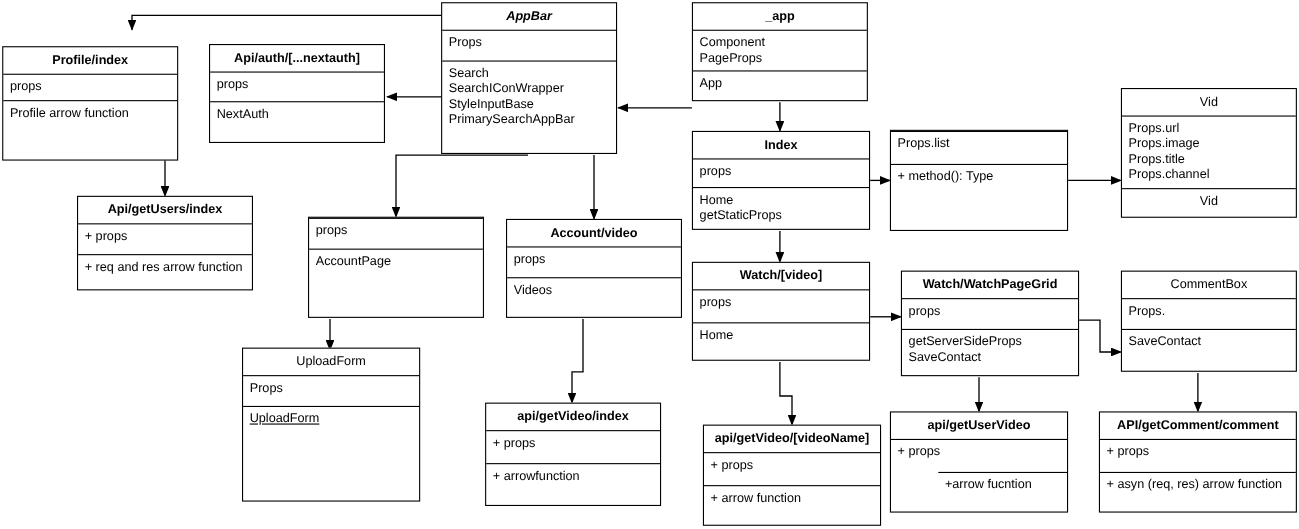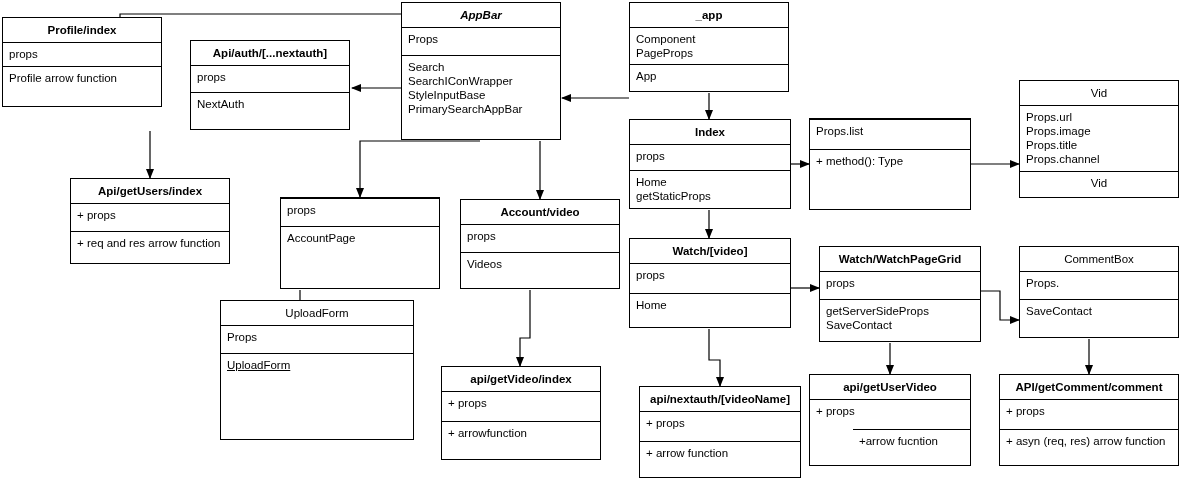--- a/index.html
+++ b/index.html
@@ -64,21 +64,21 @@
         <path d="M 530 290 L 530 338 L 520 338 L 520 366" marker-end="url(#arrow)"></path>
         <path d="M 709 210 L 709 238" marker-end="url(#arrow)"></path>
         <path d="M 791 288 L 819 288" marker-end="url(#arrow)"></path>
         <path d="M 981 291 L 1000 291 L 1000 320 L 1019 320" marker-end="url(#arrow)"></path>
         <path d="M 709 329 L 709 360 L 720 360 L 720 386" marker-end="url(#arrow)"></path>
         <path d="M 890 343 L 890 374" marker-end="url(#arrow)"></path>
         <path d="M 1089 339 L 1089 374" marker-end="url(#arrow)"></path>
       </g>
   </svg>
   <div id="node-layer">
-      <div class="node" style="left: 2px; top: 17px; width: 160px; height: 90px;">
+      <div class="node" style="left: 2px; top: 42px; width: 160px; height: 104px;">
         <div class="sec title">Profile/index</div>
         <div class="sec divider" style="min-height: 24px;">props</div>
         <div class="sec divider grow" style="min-height: 28px;">Profile arrow function</div>
       </div>
       <div class="node" style="left: 190px; top: 40px; width: 160px; height: 90px;">
         <div class="sec title">Api/auth/[...nextauth]</div>
         <div class="sec divider" style="min-height: 27px;">props</div>
         <div class="sec divider grow" style="min-height: 28px;">NextAuth</div>
       </div>
       <div class="node" style="left: 401px; top: 2px; width: 160px; height: 138px;">
@@ -136,32 +136,32 @@
         <div class="sec title">Watch/WatchPageGrid</div>
         <div class="sec divider" style="min-height: 28px;">props</div>
         <div class="sec divider grow" style="min-height: 40px;">getServerSideProps
 SaveContact</div>
       </div>
       <div class="node" style="left: 1019px; top: 246px; width: 160px; height: 92px;">
         <div class="sec title plain">CommentBox</div>
         <div class="sec divider" style="min-height: 28px;">Props.</div>
         <div class="sec divider grow" style="min-height: 30px;">SaveContact</div>
       </div>
-      <div class="node" style="left: 220px; top: 300px; width: 194px; height: 140px;">
+      <div class="node" style="left: 220px; top: 316px; width: 162px; height: 140px;">
         <div class="sec title plain">UploadForm</div>
         <div class="sec divider" style="min-height: 28px;">Props</div>
         <div class="sec divider underline grow" style="min-height: 28px;"><span>UploadForm</span></div>
       </div>
       <div class="node" style="left: 441px; top: 366px; width: 160px; height: 94px;">
         <div class="sec title">api/getVideo/index</div>
         <div class="sec divider" style="min-height: 30px;">+ props</div>
         <div class="sec divider grow" style="min-height: 32px;">+ arrowfunction</div>
       </div>
       <div class="node" style="left: 639px; top: 386px; width: 162px; height: 92px;">
-        <div class="sec title">api/nextauth/[videoName]</div>
+        <div class="sec title">api/getVideo/[videoName]</div>
         <div class="sec divider" style="min-height: 30px;">+ props</div>
         <div class="sec divider grow" style="min-height: 32px;">+ arrow function</div>
       </div>
       <div class="node" style="left: 809px; top: 374px; width: 162px; height: 92px;">
         <div class="sec title">api/getUserVideo</div>
         <div class="sec divider" style="min-height: 30px;">+ props</div>
         <div class="sec divider grow" style="min-height: 32px; margin-left: 43px;">+arrow fucntion</div>
       </div>
       <div class="node" style="left: 999px; top: 374px; width: 180px; height: 92px;">
         <div class="sec title">API/getComment/comment</div>

